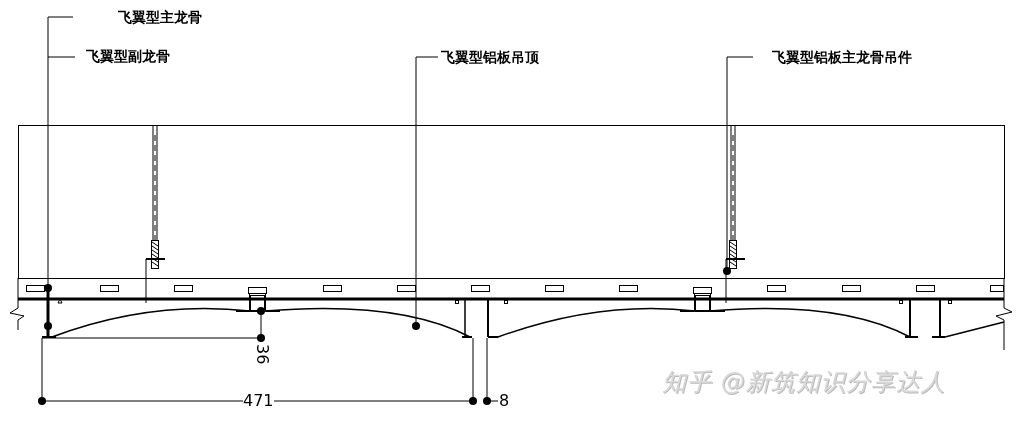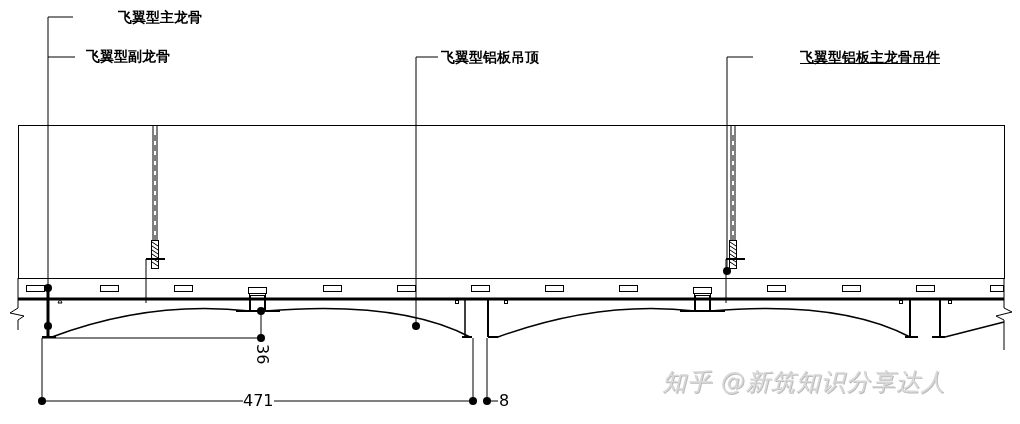--- a/index.html
+++ b/index.html
@@ -126,19 +126,19 @@
     <circle cx="261" cy="338" r="4"></circle>
     <circle cx="42" cy="401" r="4"></circle>
     <circle cx="473" cy="401" r="4"></circle>
     <circle cx="487" cy="401" r="4"></circle>
   </g>
 </svg>
 
 <div class="label" style="left:74px; top:9px;margin-left:44px;">飞翼型主龙骨</div>
 <div class="label" style="left:86px; top:48px;">飞翼型副龙骨</div>
 <div class="label" style="left:441px; top:49px;">飞翼型铝板吊顶</div>
-<div class="label" style="left:800px; top:49px;text-decoration:underline;">飞翼型铝板主龙骨吊件</div>
+<div class="label" style="left:772px; top:49px;">飞翼型铝板主龙骨吊件</div>
 
 <div class="dim" style="left:252px; top:344px; transform:rotate(90deg); transform-origin:left top; left:270px;">36</div>
 <div class="dim" style="left:243px; top:393px;">471</div>
 <div class="dim" style="left:499px; top:393px;">8</div>
 
 <div class="watermark">知乎 @新筑知识分享达人</div>
 
 </body></html>

